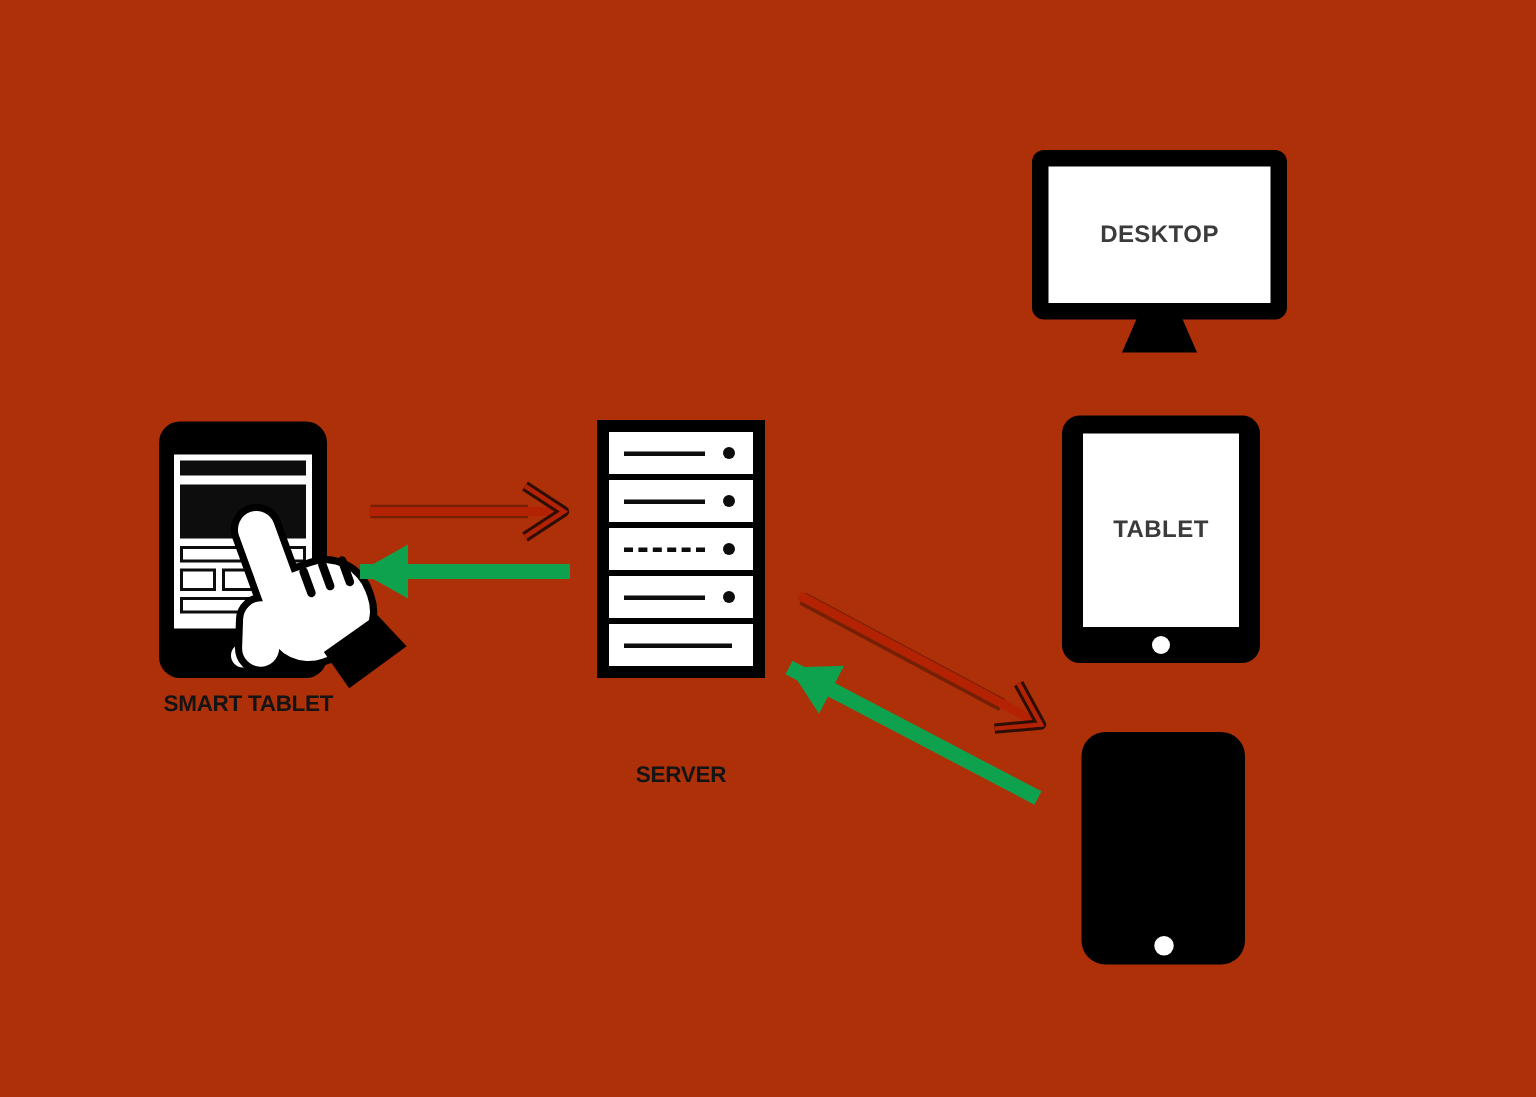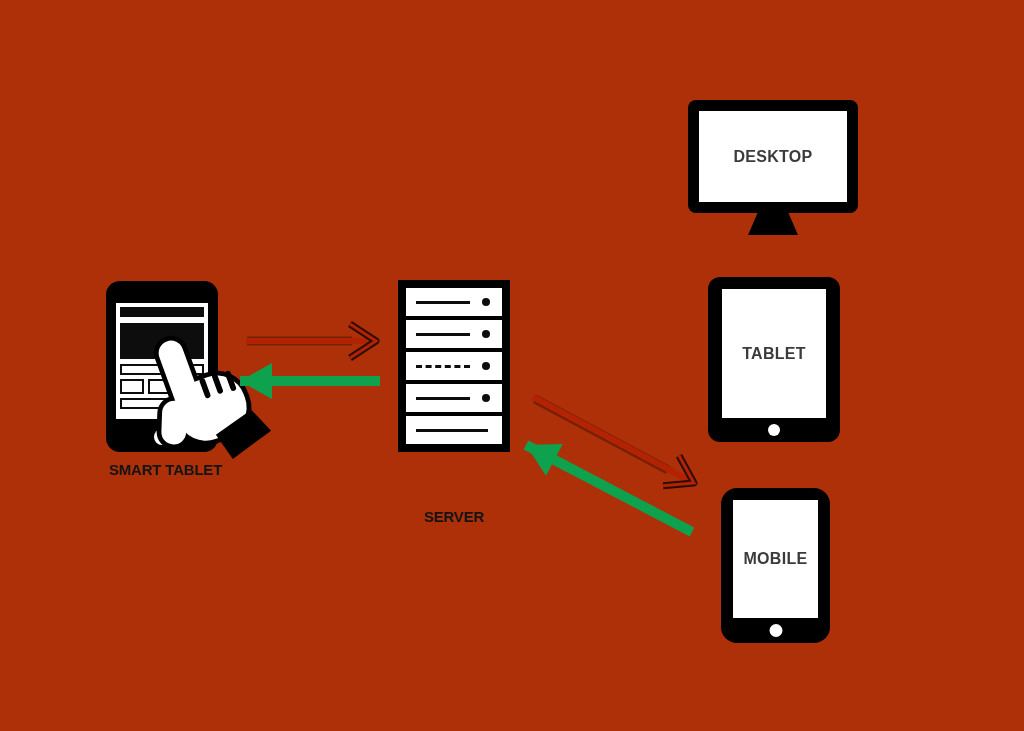--- a/index.html
+++ b/index.html
@@ -132,23 +132,20 @@
   <div class="desktop-stand"></div>
 
   <div class="tablet">
     <div class="tablet-screen">
       <span class="screen-label">TABLET</span>
     </div>
     <div class="home-dot"></div>
   </div>
 
   <div class="mobile">
-    <div class="mobile-screen">
-      <span class="screen-label">MOBILE</span>
-    </div>
     <div class="home-dot"></div>
   </div>
 
   <svg class="arrows" width="1024" height="731" viewBox="0 0 1024 731">
     <defs>
       <marker id="chev" markerUnits="userSpaceOnUse" markerWidth="48" markerHeight="48" refX="36" refY="22" orient="auto">
         <path d="M10 5 L36 22 L10 39" fill="none" stroke="#2E0E02" stroke-width="7" stroke-linejoin="round"></path>
         <path d="M10 5 L36 22 L10 39" fill="none" stroke="#B22203" stroke-width="3"></path>
       </marker>
       <marker id="tri" markerUnits="userSpaceOnUse" markerWidth="38" markerHeight="40" refX="34" refY="20" orient="auto">

